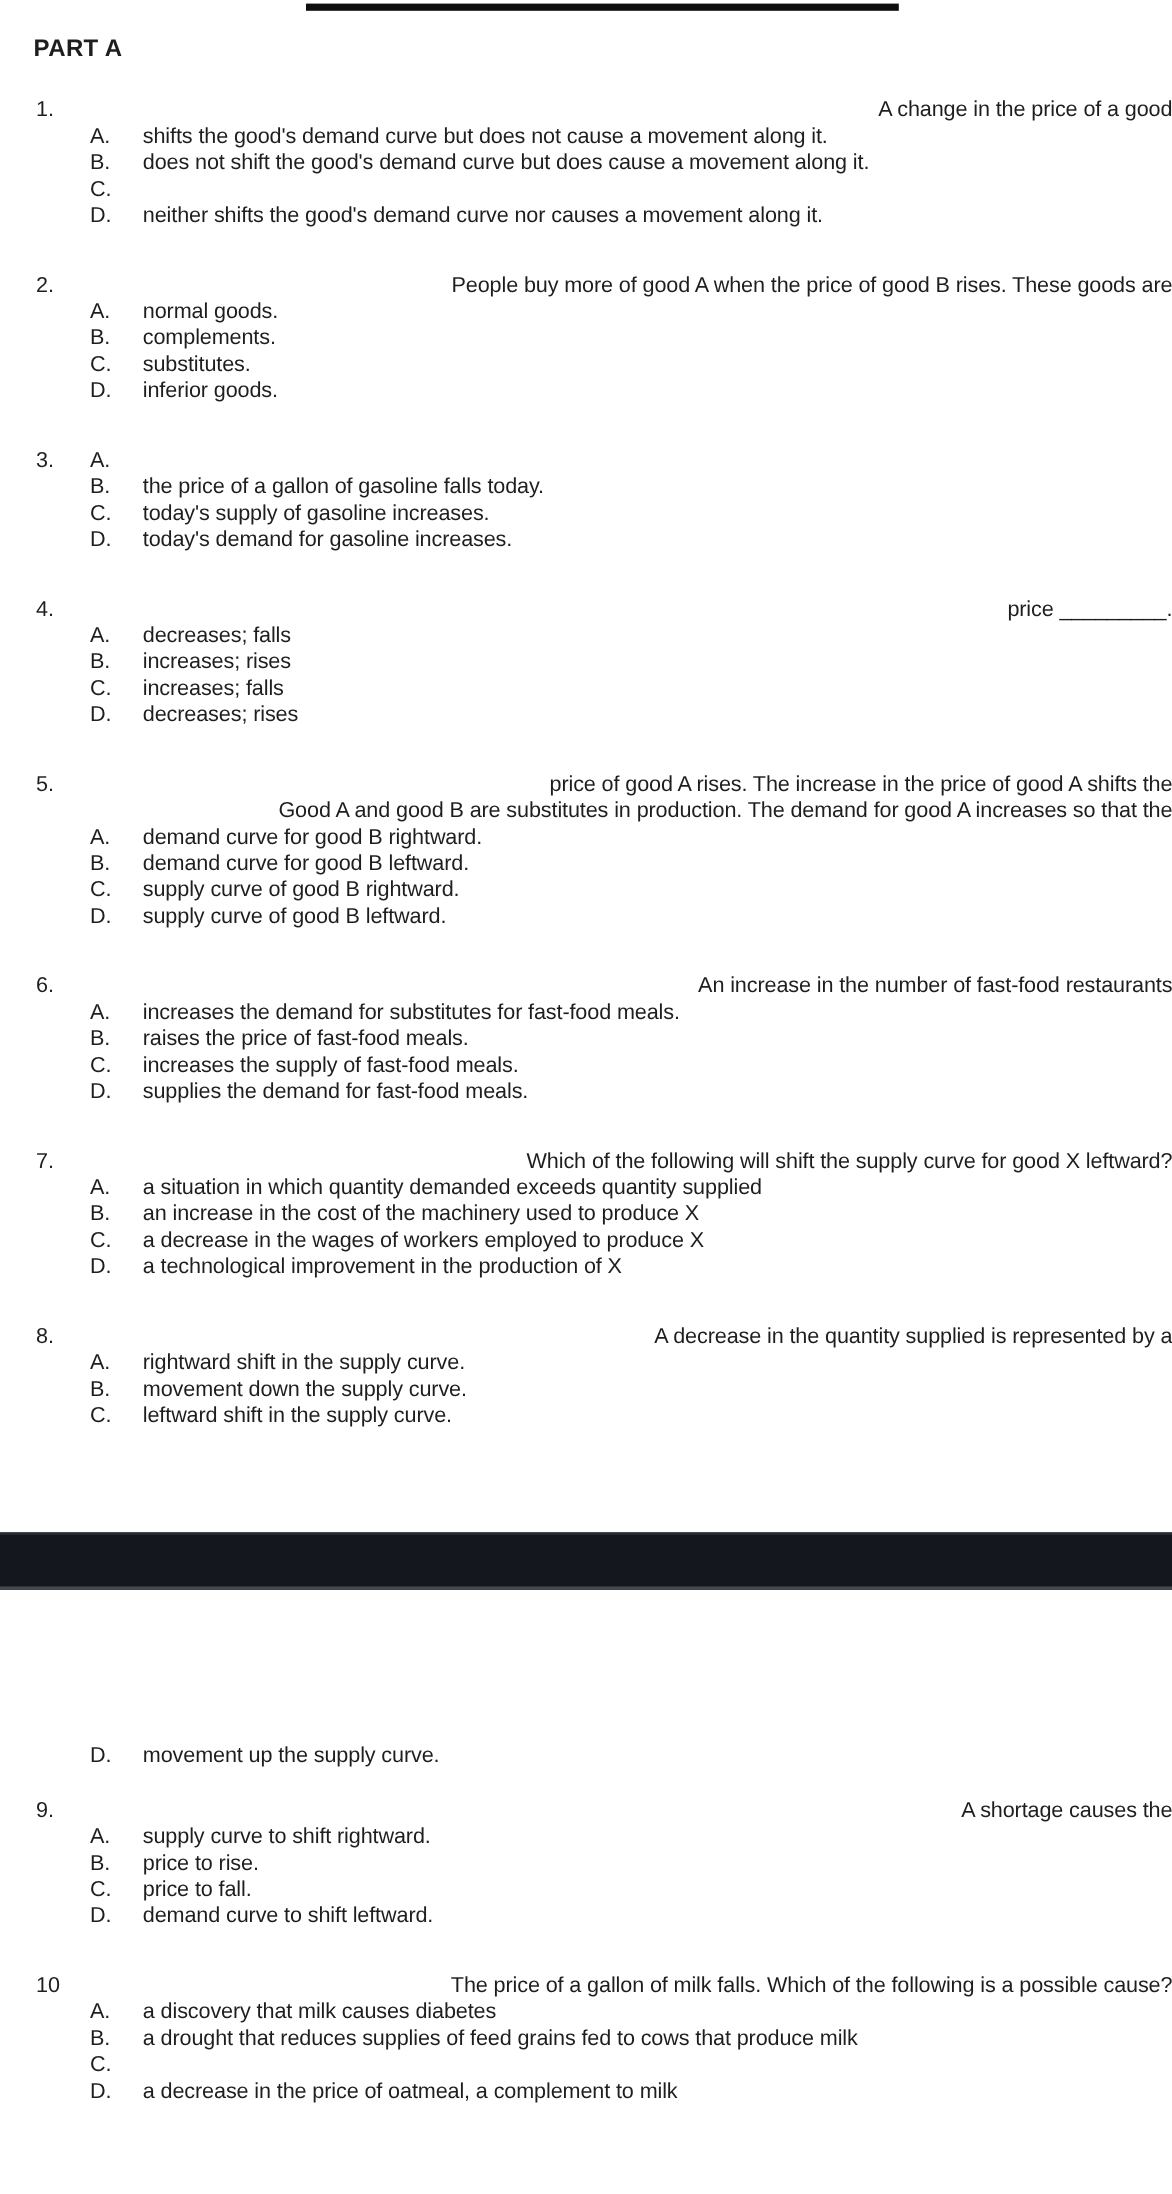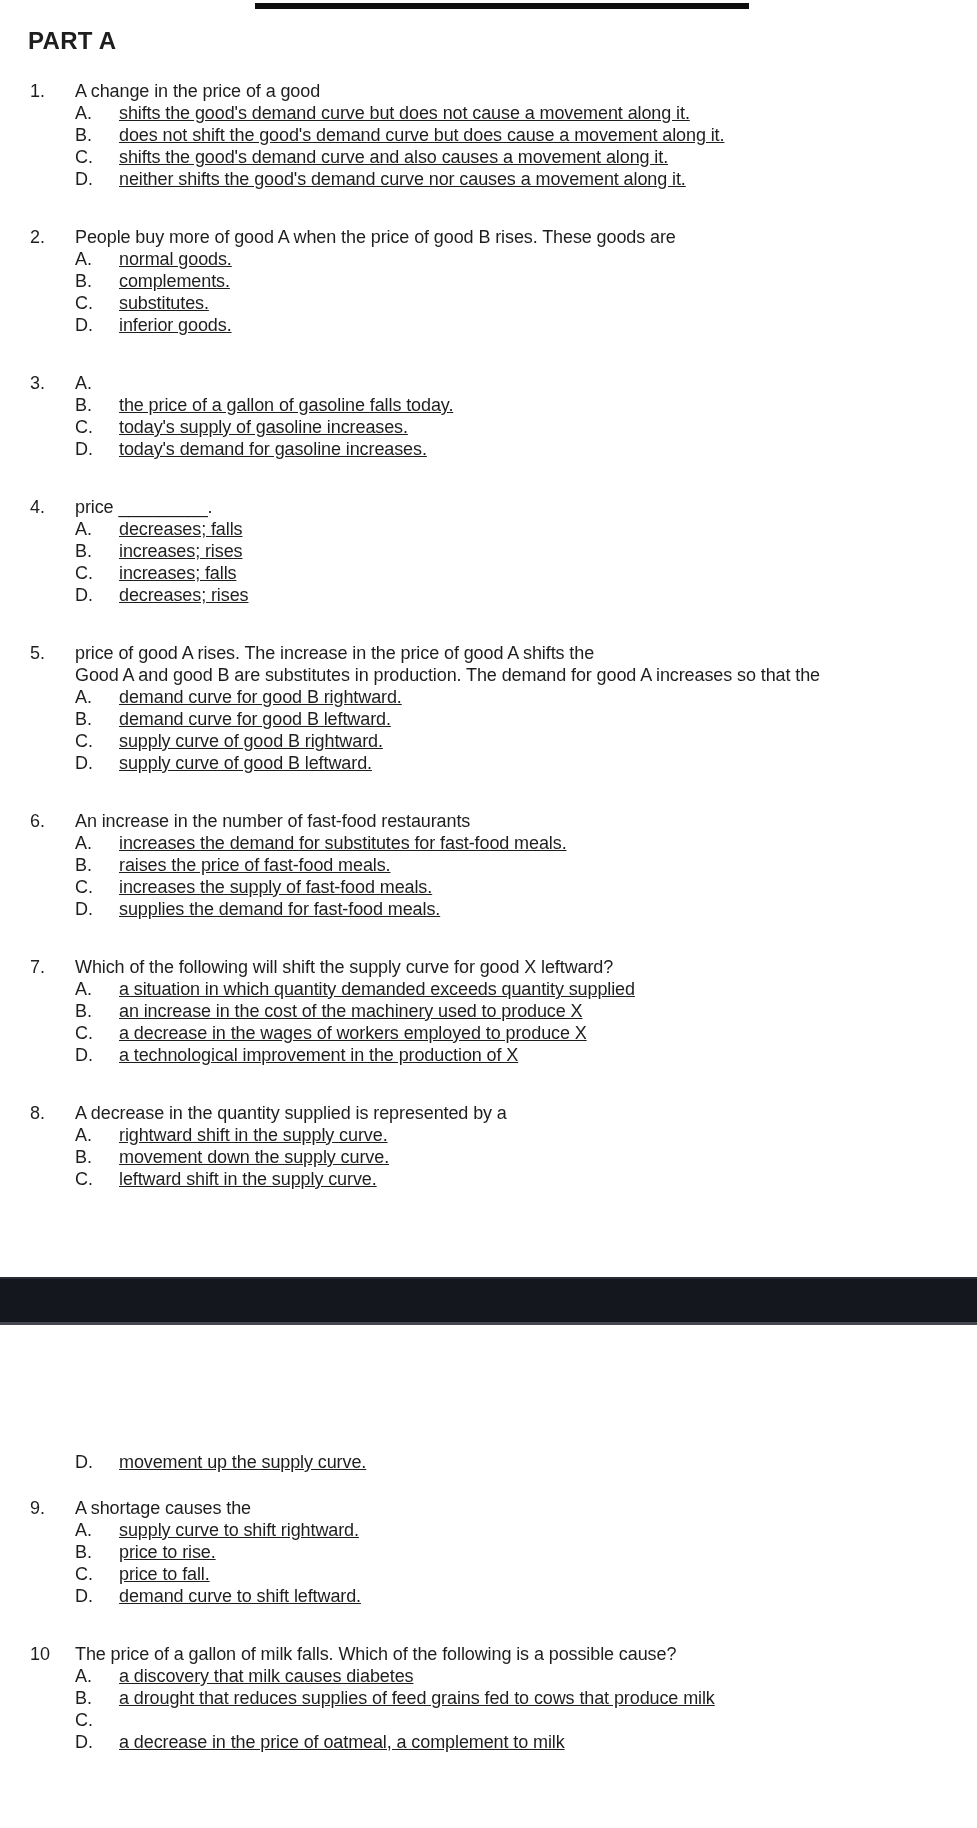--- a/index.html
+++ b/index.html
@@ -13,40 +13,40 @@
   .sheet { position: relative; width: 977px; height: 1828px; background: #ffffff; }
 
   .top-rule {
     margin: 3px 0 0 255px;
     width: 494px; height: 6px;
     background: #0e0e0e;
   }
 
   .section-title {
     margin: 20px 0 0 28px;
-    font-size: 24px; line-height: 24px;
+    font-size: 20px; line-height: 24px;
     font-weight: bold;
     letter-spacing: 0.3px;
   }
 
   .flow { margin-top: 27px; }
 
   .q {
     position: relative;
     margin: 0 0 36px 30px;
     padding-left: 45px;
     font-size: 18px;
     line-height: 22px;
     letter-spacing: -0.1px;
   }
   .q-num { position: absolute; left: 0; top: 0; }
-  .q-line { white-space: nowrap; }
+  .q-line { white-space: nowrap; text-align: right; }
   .opt { display: flex; }
   .opt-letter { flex: 0 0 44px; }
-  .opt-text { white-space: nowrap; text-decoration: underline; }
+  .opt-text { white-space: nowrap; }
 
   .band {
     margin-top: 87px;
     height: 43px;
     background: #14171d;
     border-top: 2px solid #282c33;
     border-bottom: 3px solid #45494f;
   }
 
   .orphan { margin-top: 126px; margin-bottom: 0; }
@@ -66,21 +66,20 @@
           <div class="opt">
             <span class="opt-letter">A.</span>
             <span class="opt-text">shifts the good's demand curve but does not cause a movement along it.</span>
           </div>
           <div class="opt">
             <span class="opt-letter">B.</span>
             <span class="opt-text">does not shift the good's demand curve but does cause a movement along it.</span>
           </div>
           <div class="opt">
             <span class="opt-letter">C.</span>
-            <span class="opt-text">shifts the good's demand curve and also causes a movement along it.</span>
           </div>
           <div class="opt">
             <span class="opt-letter">D.</span>
             <span class="opt-text">neither shifts the good's demand curve nor causes a movement along it.</span>
           </div>
         </div>
       </div>
       <div class="q">
         <div class="q-num">2.</div>
         <div class="q-body">

